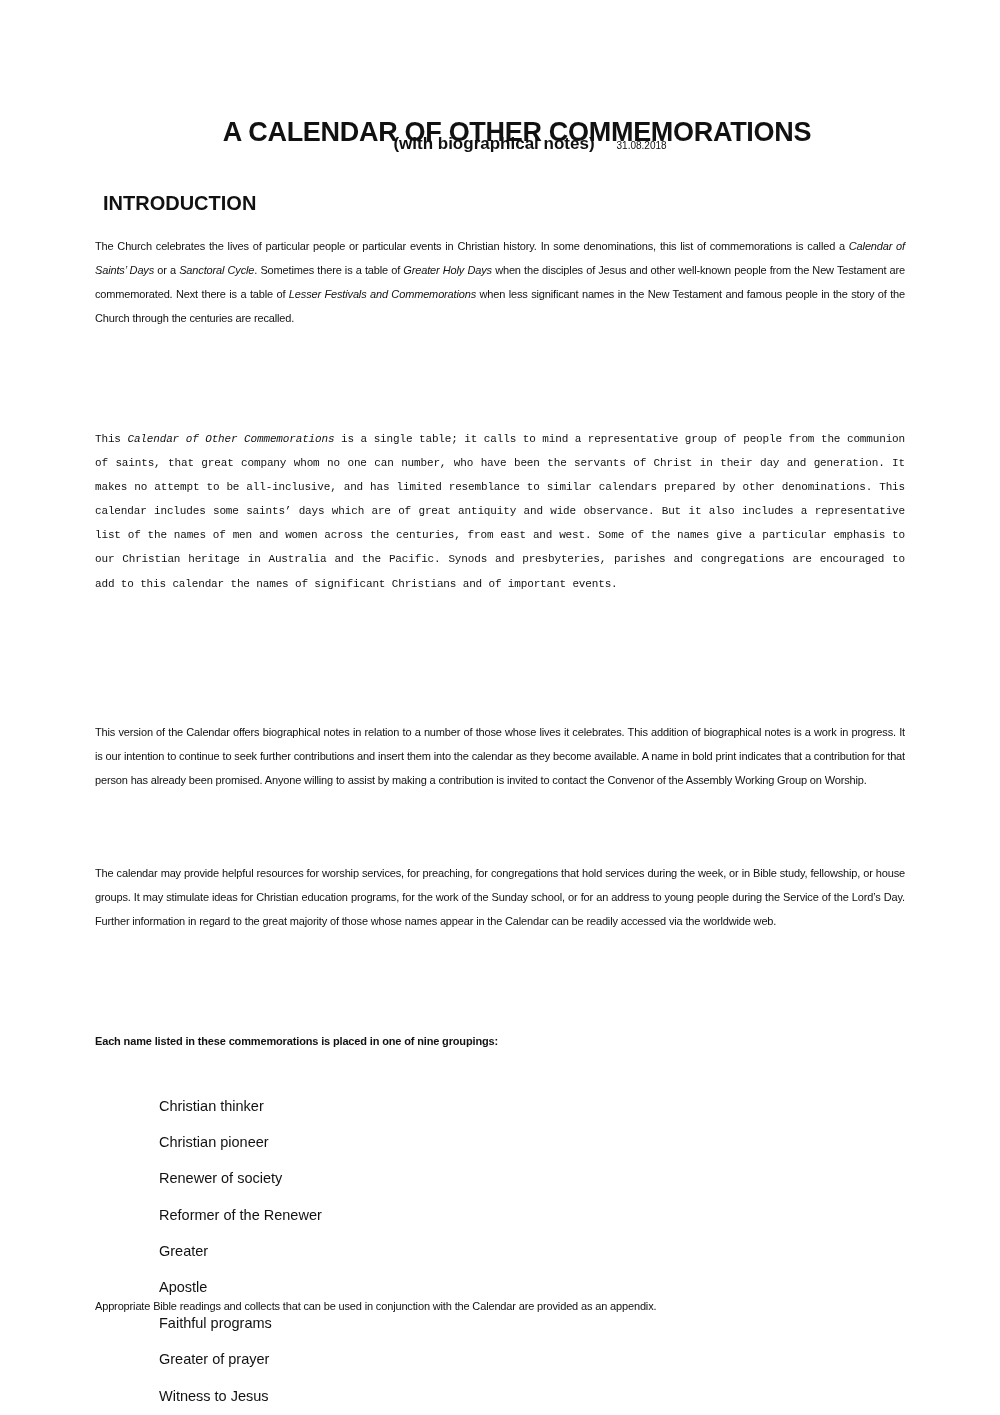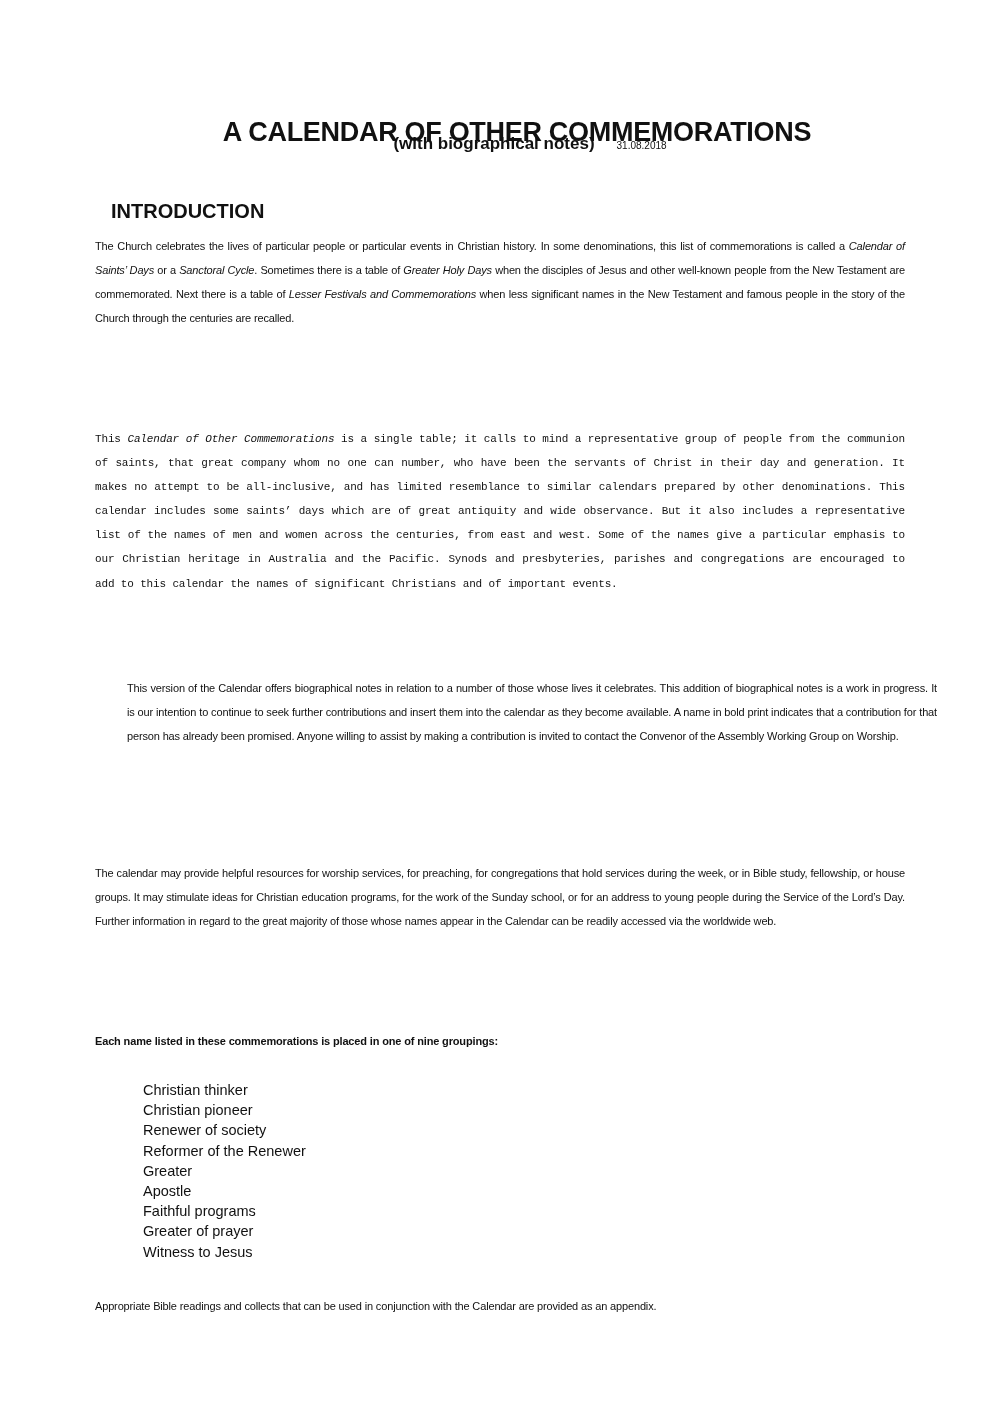--- a/index.html
+++ b/index.html
@@ -49,50 +49,50 @@
     .date {
       font-size: 10px;
       margin-left: 22px;
     }
     .heading {
       position: absolute;
       top: 182px;
       left: 0;
       font-weight: bold;
       font-size: 20px;
-      margin: 16px;
+      margin: 8px;
       line-height: 26px;
     }
     .para {
       position: absolute;
       left: 0;
       width: 810px;
       font-size: 11px;
       line-height: 24.1px;
       text-align: justify;
       margin: 0;
       letter-spacing: -0.15px;
     }
     .para em { font-style: italic; }
     #p1 { top: 234px; }
     #p2 { top: 427px; font-family: Liberation Mono, monospace; }
-    #p3 { top: 676px; margin-left: 32px; }
+    #p3 { top: 720px; }
     #p4 { top: 861px; }
     #p5 { top: 1029px; text-align: left; font-weight: bold; }
     .groups {
       position: absolute;
       left: 48px;
       top: 1080px;
       margin: 0;
       padding: 0;
       list-style: none;
       font-size: 14.5px;
       line-height: 20.2px;
     }
-    .groups li { margin: 0; padding: 0; }
+    .groups li { margin: 16px; padding: 0; }
     #p6 { top: 1282px; text-align: left; margin-top: 12px; }
   </style>
 </head>
 <body>
 
 <div class="page">
   <h1 class="title">A CALENDAR OF OTHER COMMEMORATIONS</h1>
   <div class="subtitle-row">
     <span class="subtitle">(with biographical notes)</span><span class="date">31.08.2018</span>
   </div>

